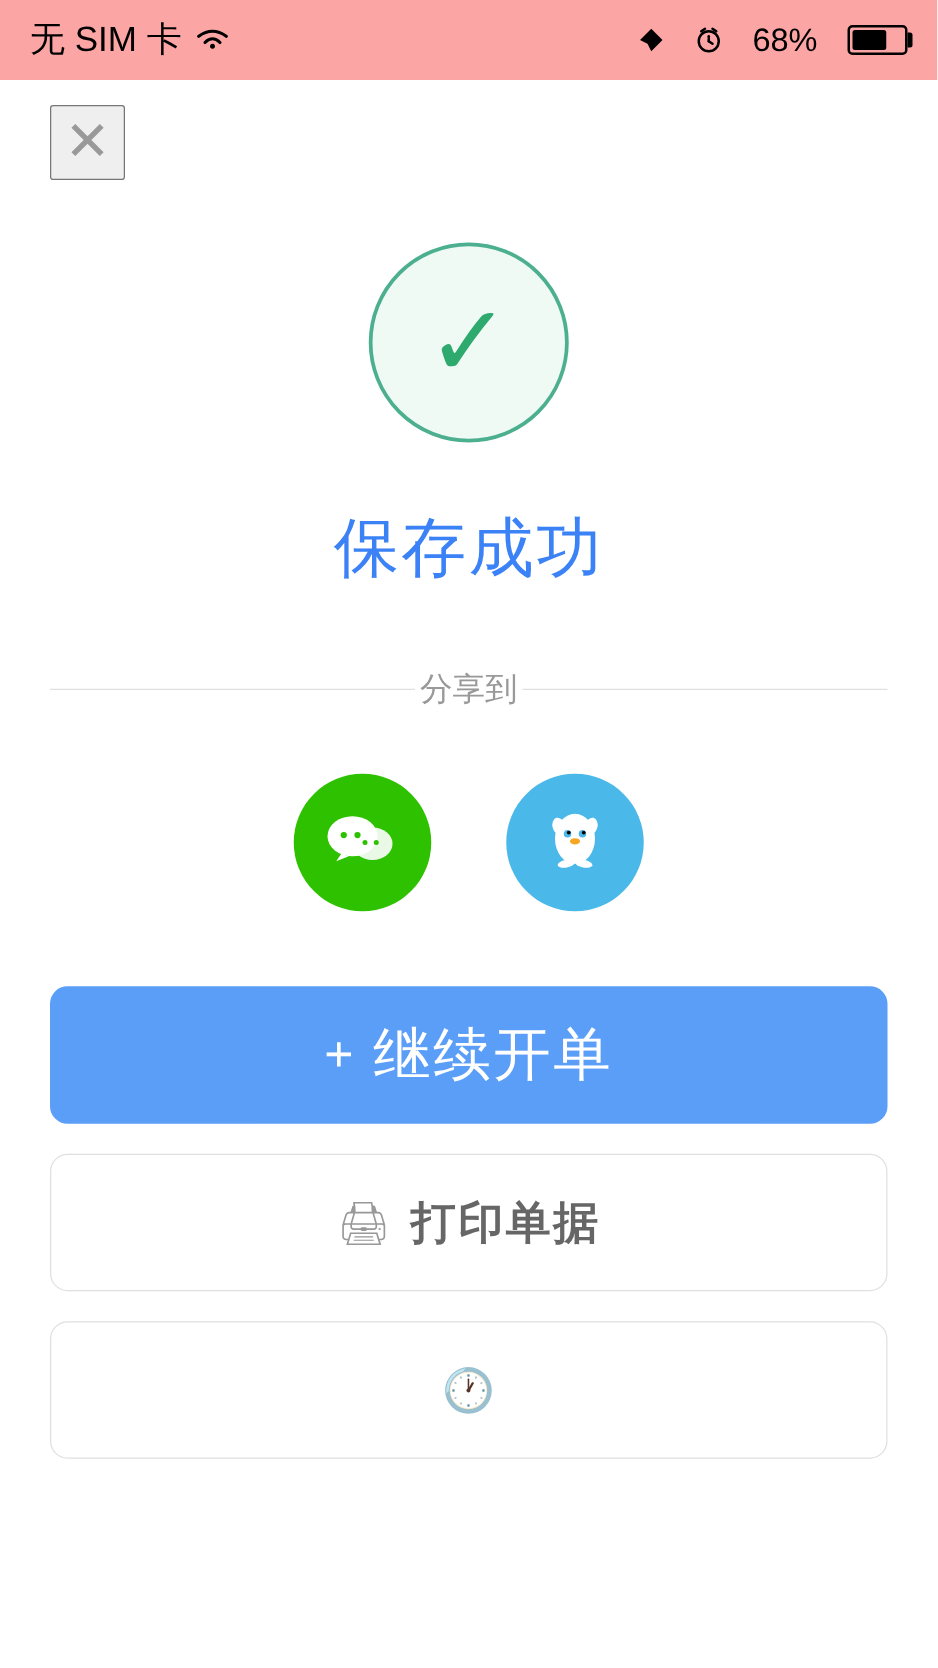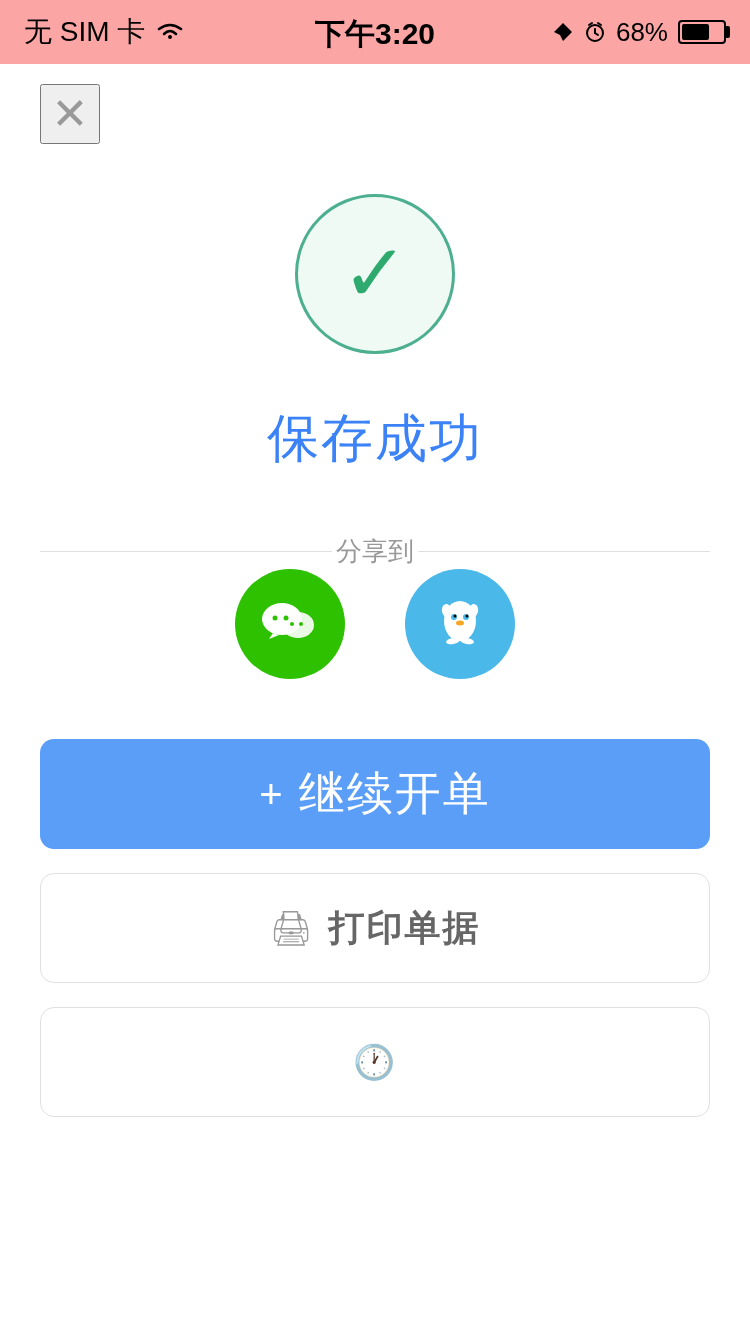--- a/index.html
+++ b/index.html
@@ -38,21 +38,21 @@
       font-weight: 600;
       color: #000;
       position: absolute;
       left: 50%;
       transform: translateX(-50%);
       top: 14px;
     }
     .status-right {
       display: flex;
       align-items: center;
-      gap: 10px;
+      gap: 24px;
       font-size: 26px;
       color: #000;
     }
     .battery-body {
       width: 48px;
       height: 24px;
       border: 2px solid #000;
       border-radius: 4px;
       position: relative;
       display: flex;
@@ -132,20 +132,21 @@
       margin-top: 60px;
       display: flex;
       flex-direction: column;
       align-items: center;
     }
     .share-divider {
       width: 100%;
       display: flex;
       align-items: center;
       gap: 4px;
+      margin-bottom: 50px;
     }
     .divider-line {
       flex: 1;
       height: 1px;
       background: #e0e0e0;
     }
     .share-label {
       font-size: 26px;
       color: #999;
       white-space: nowrap;
@@ -249,21 +250,20 @@
 
 <div class="status-bar">
   <div class="status-left">
     <span>无 SIM 卡</span>
     <svg width="30" height="22" viewBox="0 0 30 22">
       <path d="M15 18 a2 2 0 1 1 0.01 0 Z" fill="#000"></path>
       <path d="M9 13 Q15 7 21 13" fill="none" stroke="#000" stroke-width="2.5" stroke-linecap="round"></path>
       <path d="M4 8 Q15 0 26 8" fill="none" stroke="#000" stroke-width="2.5" stroke-linecap="round"></path>
     </svg>
   </div>
-  <div class="status-center">下午3:20</div>
   <div class="status-right">
     <svg width="22" height="22" viewBox="0 0 22 22">
       <path d="M11 2 L20 11 L11 20 L8 14 L2 11 Z" fill="#000"></path>
     </svg>
     <svg width="22" height="22" viewBox="0 0 22 22">
       <circle cx="11" cy="12" r="8" fill="none" stroke="#000" stroke-width="2"></circle>
       <line x1="11" y1="8" x2="11" y2="12" stroke="#000" stroke-width="2" stroke-linecap="round"></line>
       <line x1="11" y1="12" x2="14" y2="14" stroke="#000" stroke-width="2" stroke-linecap="round"></line>
       <line x1="5" y1="4" x2="8" y2="2" stroke="#000" stroke-width="2" stroke-linecap="round"></line>
       <line x1="17" y1="4" x2="14" y2="2" stroke="#000" stroke-width="2" stroke-linecap="round"></line>

